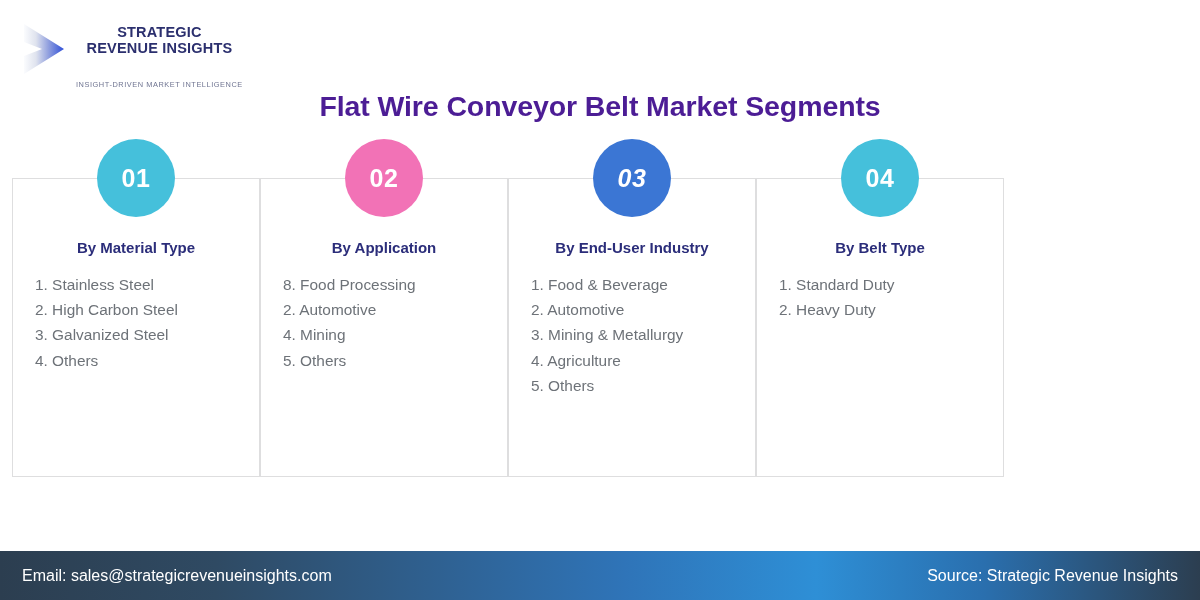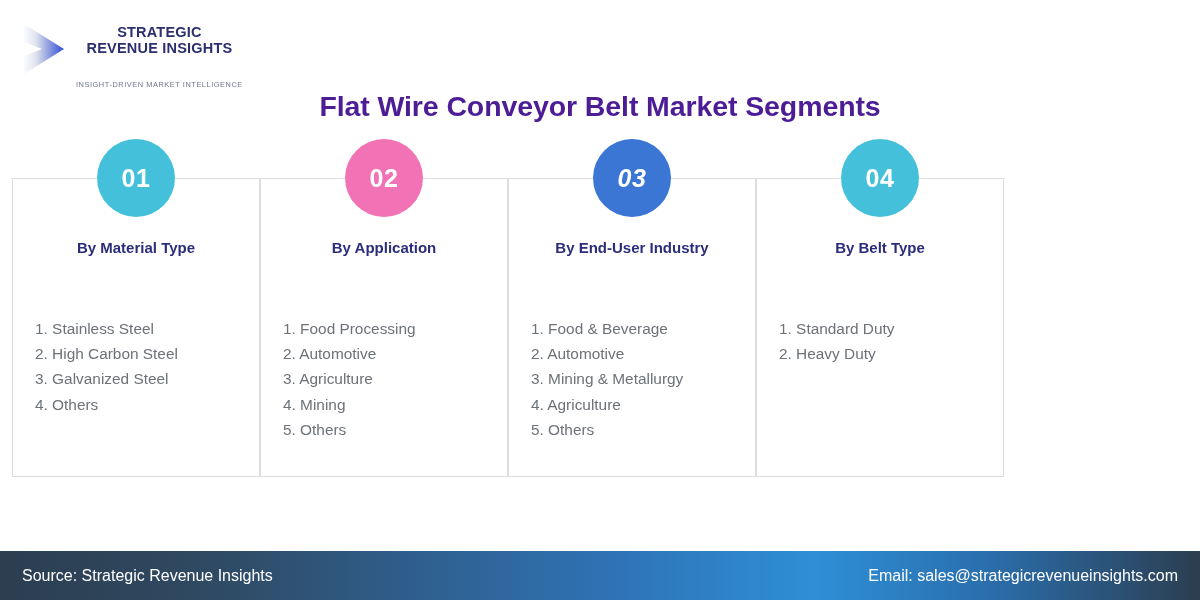--- a/index.html
+++ b/index.html
@@ -117,21 +117,20 @@
     font-weight: bold;
     color: #2b2d7a;
   }
 
   .card-list {
     position: absolute;
     top: 93px;
     left: 22px;
     right: 12px;
     list-style: none;
-    margin-top: 44px;
   }
 
   .card-list li {
     font-size: 15.4px;
     line-height: 25.2px;
     color: #6d7278;
     white-space: nowrap;
   }
 
   
@@ -195,23 +194,22 @@
         <li>2. High Carbon Steel</li>
         <li>3. Galvanized Steel</li>
         <li>4. Others</li>
       </ul>
     </div>
 
     <div class="card">
       <div class="badge" style="background: rgb(242, 114, 182);">02</div>
       <div class="card-title">By Application</div>
       <ul class="card-list">
-        <li>1. Food Processing</li>
+        <li>8. Food Processing</li>
         <li>2. Automotive</li>
-        <li>3. Agriculture</li>
         <li>4. Mining</li>
         <li>5. Others</li>
       </ul>
     </div>
 
     <div class="card">
       <div class="badge" style="background: rgb(59, 118, 212); font-style: italic;">03</div>
       <div class="card-title">By End-User Industry</div>
       <ul class="card-list">
         <li>1. Food &amp; Beverage</li>
@@ -227,17 +225,17 @@
       <div class="card-title">By Belt Type</div>
       <ul class="card-list">
         <li>1. Standard Duty</li>
         <li>2. Heavy Duty</li>
       </ul>
     </div>
 
   </div>
 
   <div class="footer">
+    <div class="footer-text">Email: sales@strategicrevenueinsights.com</div>
     <div class="footer-text">Source: Strategic Revenue Insights</div>
-    <div class="footer-text">Email: sales@strategicrevenueinsights.com</div>
   </div>
 
 </div>
 
 </body></html>

